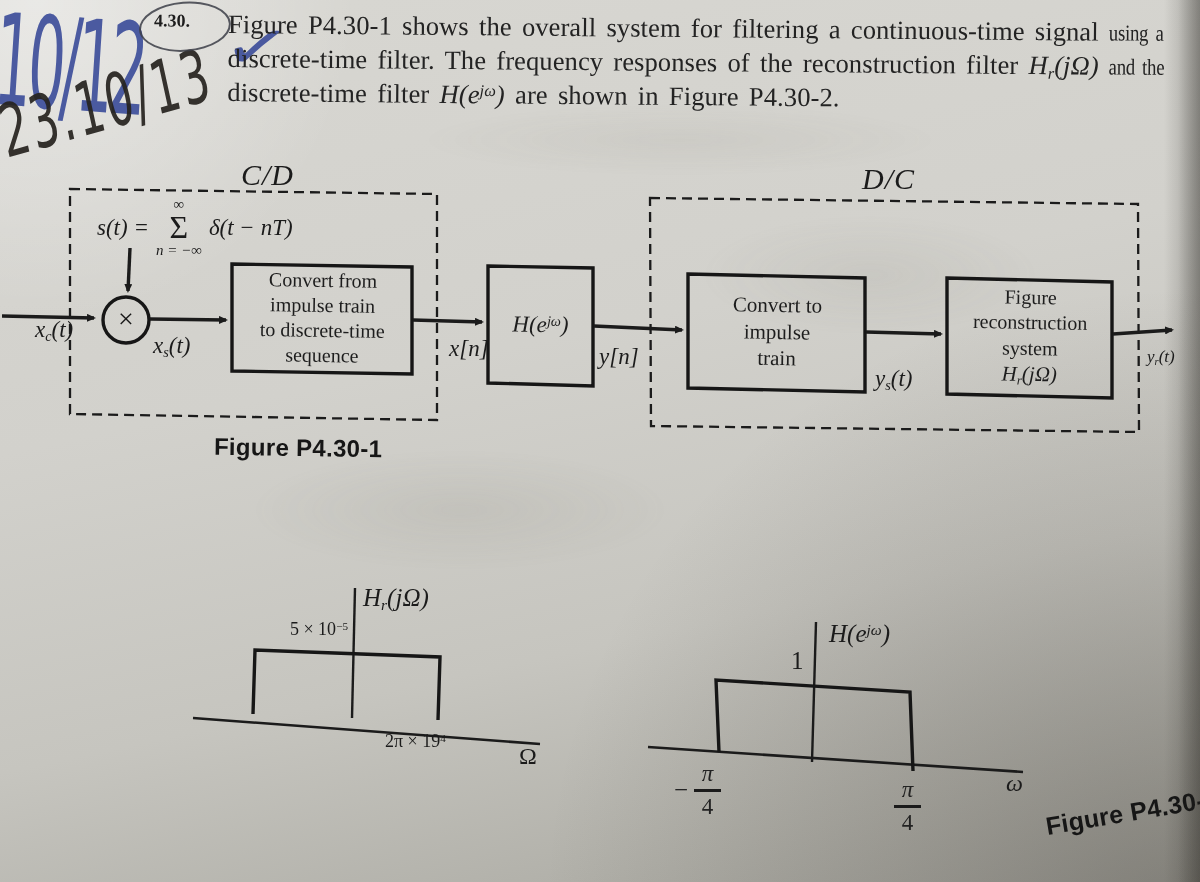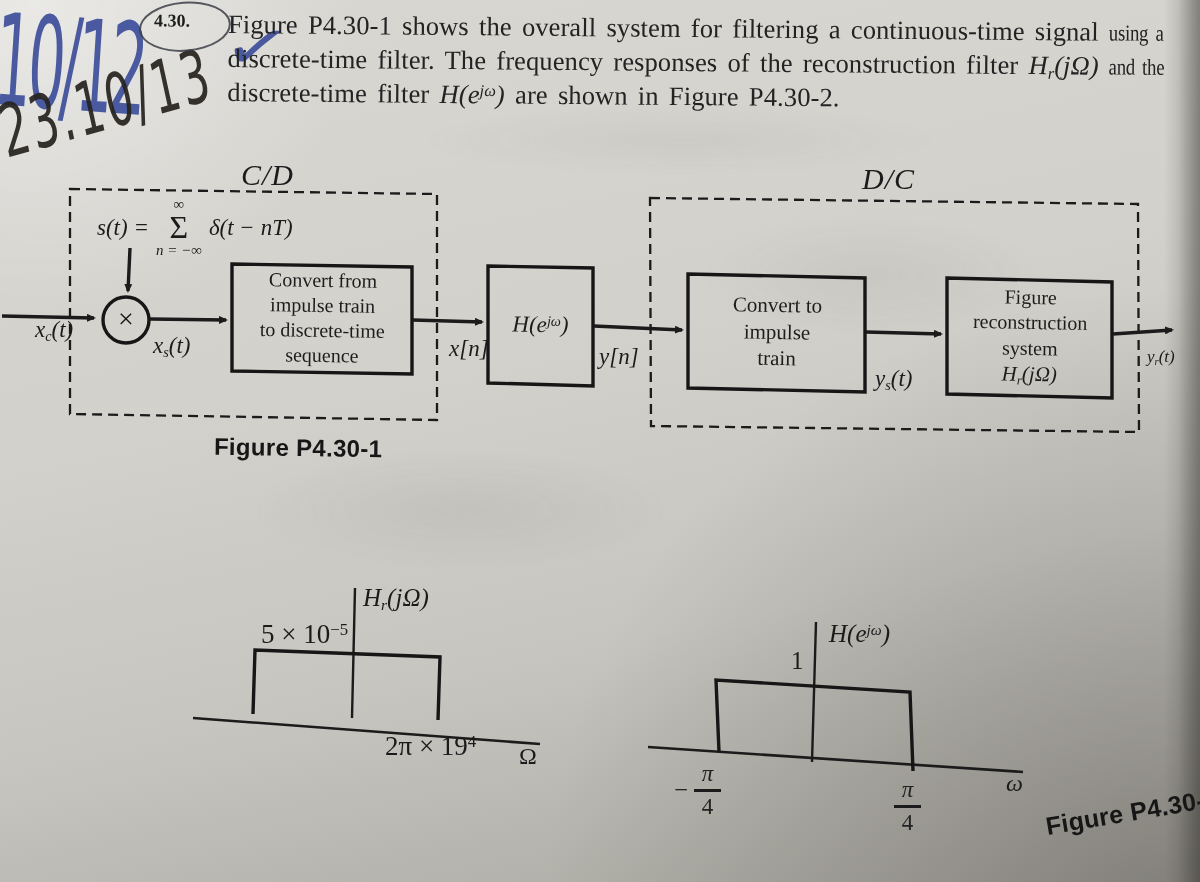--- a/index.html
+++ b/index.html
@@ -31,21 +31,21 @@
   .siglabel{font-size:23px;font-style:italic;color:#1b1b1b;white-space:nowrap;}
   .sdlabel{font-size:30px;font-style:italic;color:#1b1b1b;letter-spacing:1px;}
   .caption{font-family:"Liberation Sans",sans-serif;font-weight:700;font-size:24px;color:#161616;letter-spacing:0.3px;white-space:nowrap;}
   
   .formula{display:flex;align-items:center;font-size:23px;font-style:italic;color:#1b1b1b;white-space:nowrap;}
   .sigma-stack{display:flex;flex-direction:column;align-items:center;margin:0 7px;line-height:1;}
   .sigma-stack .top{font-size:15px;font-style:normal;line-height:1;}
   .sigma-stack .sig{font-size:32px;font-style:normal;line-height:0.95;}
   .sigma-stack .bot{font-size:15px;line-height:1.1;}
   
-  .plotlab{font-size:27px;color:#1b1b1b;white-space:nowrap;}
+  .plotlab{font-size:18px;color:#1b1b1b;white-space:nowrap;}
   .frac{display:inline-flex;flex-direction:column;align-items:center;line-height:1;}
   .frac .num{font-size:23px;font-style:italic;}
   .frac .bar{width:27px;height:2.5px;background:#1b1b1b;margin:4px 0 3px 0;}
   .frac .den{font-size:23px;}
   .negfrac{display:flex;align-items:center;gap:6px;}
   .ghost{pointer-events:none;filter:blur(2px);}
 </style>
 </head>
 <body>
 

